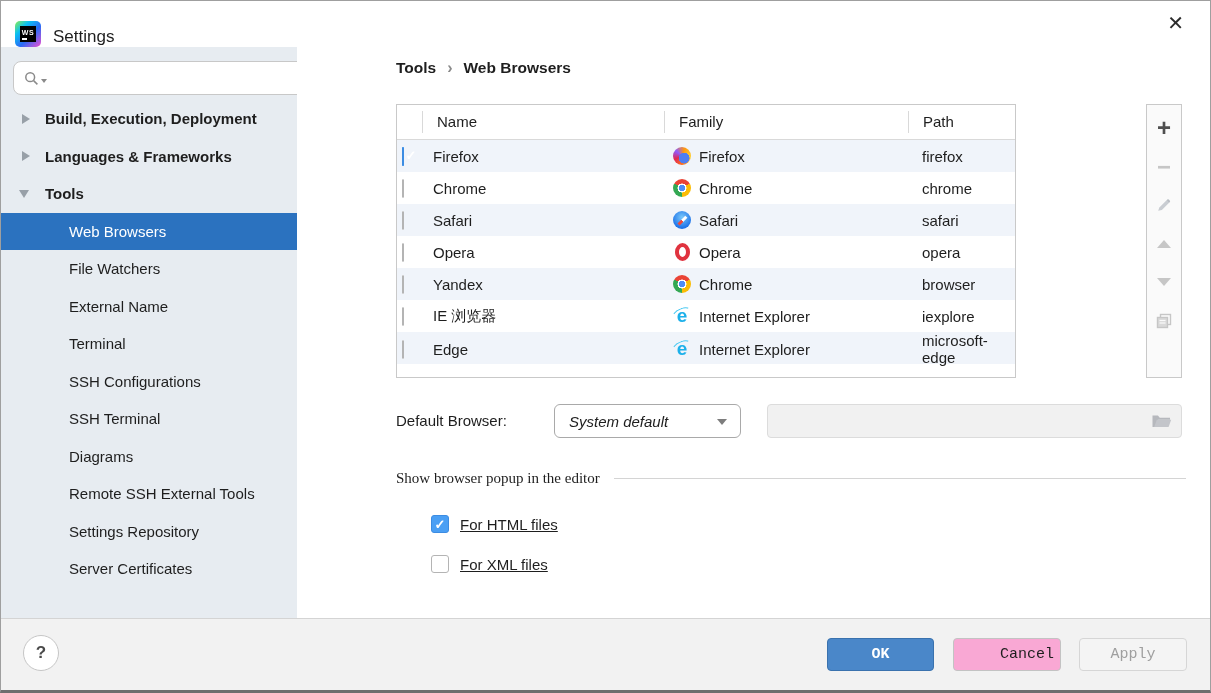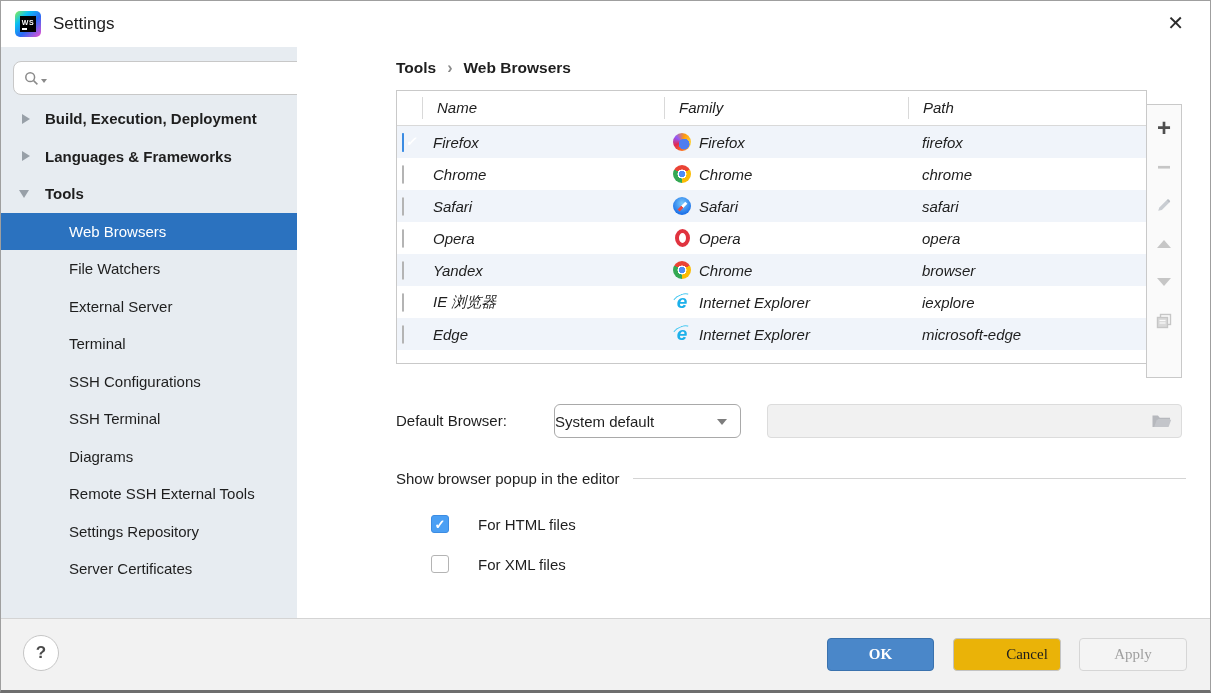--- a/index.html
+++ b/index.html
@@ -3,21 +3,21 @@
 <meta charset="utf-8">
 <style>
   * { margin:0; padding:0; box-sizing:border-box; }
   body { background:#d8d8d8; font-family:"Liberation Sans", sans-serif; }
   .window {
     position:relative; width:1211px; height:693px; background:#fff;
     border:1px solid #9f9f9f; border-bottom:3px solid #6e6e6e; overflow:hidden;
     color:#1e1e1e; font-size:15px;
   }
   
-  .titlebar { position:absolute; left:0; top:0; right:0; height:46px; background:#fff; display:flex; align-items:center; padding-left:14px; }
+  .titlebar { position:absolute; left:0; top:0; right:0; height:46px; background:#fff; display:flex; align-items:flex-end; padding-left:14px; }
   .ws-logo { width:26px; height:26px; border-radius:5px; position:relative;
     background:linear-gradient(135deg,#8ef04e 0%,#0ac0f2 28%,#2a6bf5 58%,#f24fd0 100%); }
   .ws-logo .sq { position:absolute; left:5px; top:5px; width:16px; height:16px; background:#000; color:#fff;
     font-size:7px; font-weight:bold; text-align:center; line-height:13px; letter-spacing:0.5px; }
   .ws-logo .sq i { position:absolute; left:2px; bottom:2px; width:5px; height:1.6px; background:#fff; }
   .win-title { margin-left:12px; font-size:17px; }
   .close-x { position:absolute; right:26px; top:10px; font-size:20px; color:#2b2b2b; cursor:pointer; font-weight:300; }
   
   .sidebar { position:absolute; left:0; top:46px; width:296px; height:574px; background:#e7ecf1; overflow:hidden; }
   .searchbox { position:absolute; left:12px; top:14px; width:345px; height:34px; background:#fff; border:1px solid #c8c8c8; border-radius:8px; display:flex; align-items:center; padding-left:10px; }
@@ -35,21 +35,21 @@
   .tri-right { left:21px; width:0; height:0; border-left:8px solid #98a0a8; border-top:5px solid transparent; border-bottom:5px solid transparent; }
   .tri-down { left:18px; width:0; height:0; border-top:8px solid #98a0a8; border-left:5px solid transparent; border-right:5px solid transparent; }
   .tri-right.sub { left:46px; }
   .t-badge { position:absolute; left:330px; top:12px; }
   .sb-scroll { position:absolute; left:352px; top:196px; width:15px; height:283px; background:rgba(150,160,170,0.28); border:1px solid rgba(120,130,140,0.4); }
   
   .main { position:absolute; left:368px; top:46px; width:843px; height:574px; background:#fff; }
   .breadcrumb { position:absolute; left:27px; top:12px; display:flex; align-items:center; gap:11px; font-weight:bold; font-size:15.5px; }
   .crumb-sep { color:#8a8a8a; font-weight:bold; font-size:16px; }
   
-  .tablewrap { position:absolute; left:27px; top:43px; width:751px; height:274px; border:1px solid #c9c9c9; background:#fff; overflow:hidden;font-style:italic; }
+  .tablewrap { position:absolute; left:27px; top:57px; width:620px; height:274px; border:1px solid #c9c9c9; background:#fff; overflow:hidden; }
   .thead { display:grid; grid-template-columns:26px 242px 244px 1fr; height:35px; align-items:center; }
   .thead .th { height:22px; line-height:22px; border-right:1px solid #d9d9d9; padding-left:14px; }
   .thead .th:last-child { border-right:none; }
   .thead { border-bottom:1px solid #d9d9d9; }
   .trow { display:grid; grid-template-columns:26px 242px 244px 1fr; height:32px; align-items:center; }
   .trow:nth-child(odd) { background:#f0f4fa; }
   .trow:nth-child(even) { background:#fff; }
   .tbody .trow { cursor:default; }
   .cell-name { padding-left:10px; }
   .cell-path { padding-left:13px; }
@@ -77,37 +77,37 @@
     border:1.6px solid transparent; border-top-color:#49c9f2; border-radius:50%; transform:rotate(-22deg); }
   
   .side-toolbar { position:absolute; left:777px; top:57px; width:36px; height:274px; border:1px solid #c9c9c9; background:#fafafa; display:flex; flex-direction:column; align-items:center; padding-top:4px; }
   .tb-btn { width:30px; height:38.5px; display:flex; align-items:center; justify-content:center; cursor:pointer; }
   .glyph-plus { font-size:24px; color:#4f4f4f; font-weight:bold; line-height:20px; }
   .glyph-minus { font-size:24px; color:#c6c6c6; font-weight:bold; line-height:20px; }
   .tb-tri-up { width:0; height:0; border-bottom:8px solid #c6c6c6; border-left:7px solid transparent; border-right:7px solid transparent; }
   .tb-tri-down { width:0; height:0; border-top:8px solid #c6c6c6; border-left:7px solid transparent; border-right:7px solid transparent; }
   
   .db-label { position:absolute; left:27px; top:365px; }
-  .db-select { position:absolute; left:185px; top:357px; width:187px; height:34px; border:1px solid #a9a9a9; border-radius:6px; background:#fff; display:flex; align-items:center; cursor:pointer; }
+  .db-select { position:absolute; left:185px; top:357px; width:187px; height:34px; border:1px solid #a9a9a9; border-radius:6px; background:#fff; display:flex; align-items:center; padding-left:14px; cursor:pointer;font-style:italic; }
   .db-caret { position:absolute; right:13px; top:14px; width:0; height:0; border-left:5px solid transparent; border-right:5px solid transparent; border-top:6px solid #7d7d7d; }
   .db-path { position:absolute; left:398px; top:357px; width:415px; height:34px; border:1px solid #dcdcdc; border-radius:4px; background:#f1f1f1; }
   .folder-ic { position:absolute; right:9px; top:8px; }
   
-  .section-row { position:absolute; left:27px; top:423px; right:26px; display:flex; align-items:center; }
+  .section-row { position:absolute; left:27px; top:423px; right:26px; display:flex; align-items:center;font-family:Liberation Serif, serif; }
   .section-line { flex:1; height:1px; background:#d4d4d4; margin-left:14px; }
-  .opt-row { position:absolute; display:flex; align-items:center; gap:29px; }
+  .opt-row { position:absolute; display:flex; align-items:center; gap:11px;text-decoration:underline; }
   .opt-html { left:62px; top:468px; }
   .opt-xml  { left:62px; top:508px; }
   .opt-row .cb { margin-left:0; }
   
   .footer { position:absolute; left:0; bottom:0; right:0; height:72px; background:#f2f2f2; border-top:1px solid #d4d4d4; }
   .help-btn { position:absolute; left:22px; top:16px; width:36px; height:36px; border-radius:50%; background:#fff; border:1.5px solid #c6c6c6; color:#4a4a4a; font-size:17px; font-weight:bold; display:flex; align-items:center; justify-content:center; cursor:pointer; }
-  .btn { position:absolute; top:19px; height:33px; border-radius:4px; font-size:15px; display:flex; align-items:center; justify-content:center; cursor:pointer; font-family:Liberation Serif, serif; }
+  .btn { position:absolute; top:19px; height:33px; border-radius:4px; font-size:15px; display:flex; align-items:center; justify-content:center; cursor:pointer; font-family:Liberation Mono, monospace; }
   .btn-ok { left:826px; width:107px; background:#4a87c9; border:1px solid #3a72ae; color:#fff; font-weight:bold; }
-  .btn-cancel { left:952px; width:108px; background:#eab308; border:1px solid #c3c3c3; color:#1e1e1e;padding-left:40px; }
+  .btn-cancel { left:952px; width:108px; background:#f9a8d4; border:1px solid #c3c3c3; color:#1e1e1e;padding-left:40px; }
   .btn-apply { left:1078px; width:108px; background:#f4f4f4; border:1px solid #d6d6d6; color:#9f9f9f; }
   svg { display:block; }
 </style>
 </head>
 <body>
 
 <div class="window">
 
   <div class="titlebar">
     <div class="ws-logo">
@@ -148,21 +148,21 @@
       <div class="t-item lvl2">
         <span class="t-label">File Watchers</span>
         <span class="t-badge">
           <svg width="13" height="13" viewBox="0 0 13 13">
               <rect x="3.5" y="1" width="8" height="8.5" fill="none" stroke="#a9b2ba" stroke-width="1.2"></rect>
               <rect x="1" y="3.5" width="8" height="8.5" fill="#e7ecf1" stroke="#a9b2ba" stroke-width="1.2"></rect>
             </svg>
         </span>
       </div>
       <div class="t-item lvl2">
-        <span class="t-label">External Server</span>
+        <span class="t-label">External Name</span>
       </div>
       <div class="t-item lvl2">
         <span class="t-label">Terminal</span>
         <span class="t-badge">
           <svg width="13" height="13" viewBox="0 0 13 13">
               <rect x="3.5" y="1" width="8" height="8.5" fill="none" stroke="#a9b2ba" stroke-width="1.2"></rect>
               <rect x="1" y="3.5" width="8" height="8.5" fill="#e7ecf1" stroke="#a9b2ba" stroke-width="1.2"></rect>
             </svg>
         </span>
       </div>

